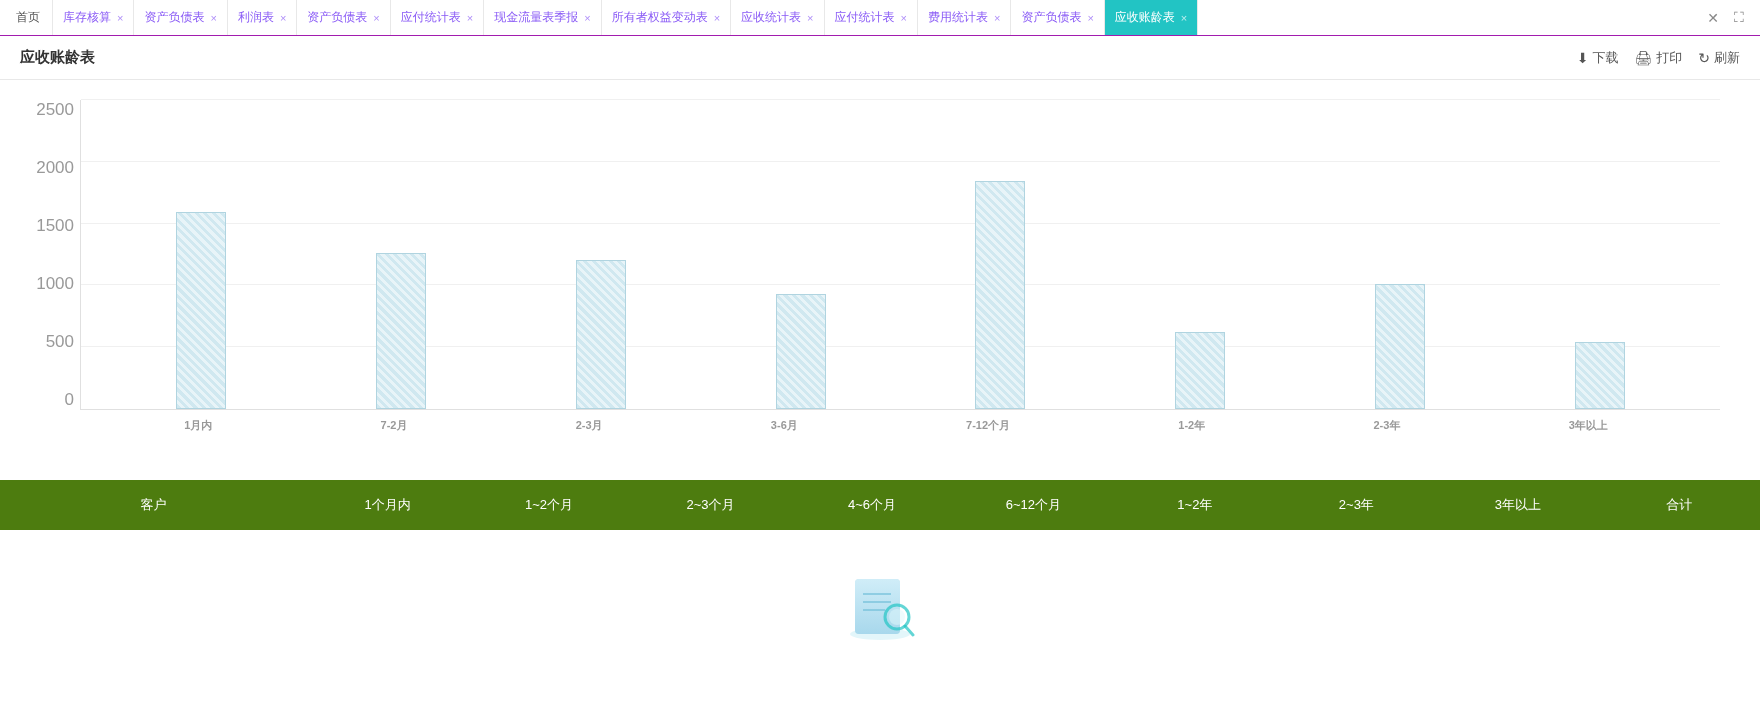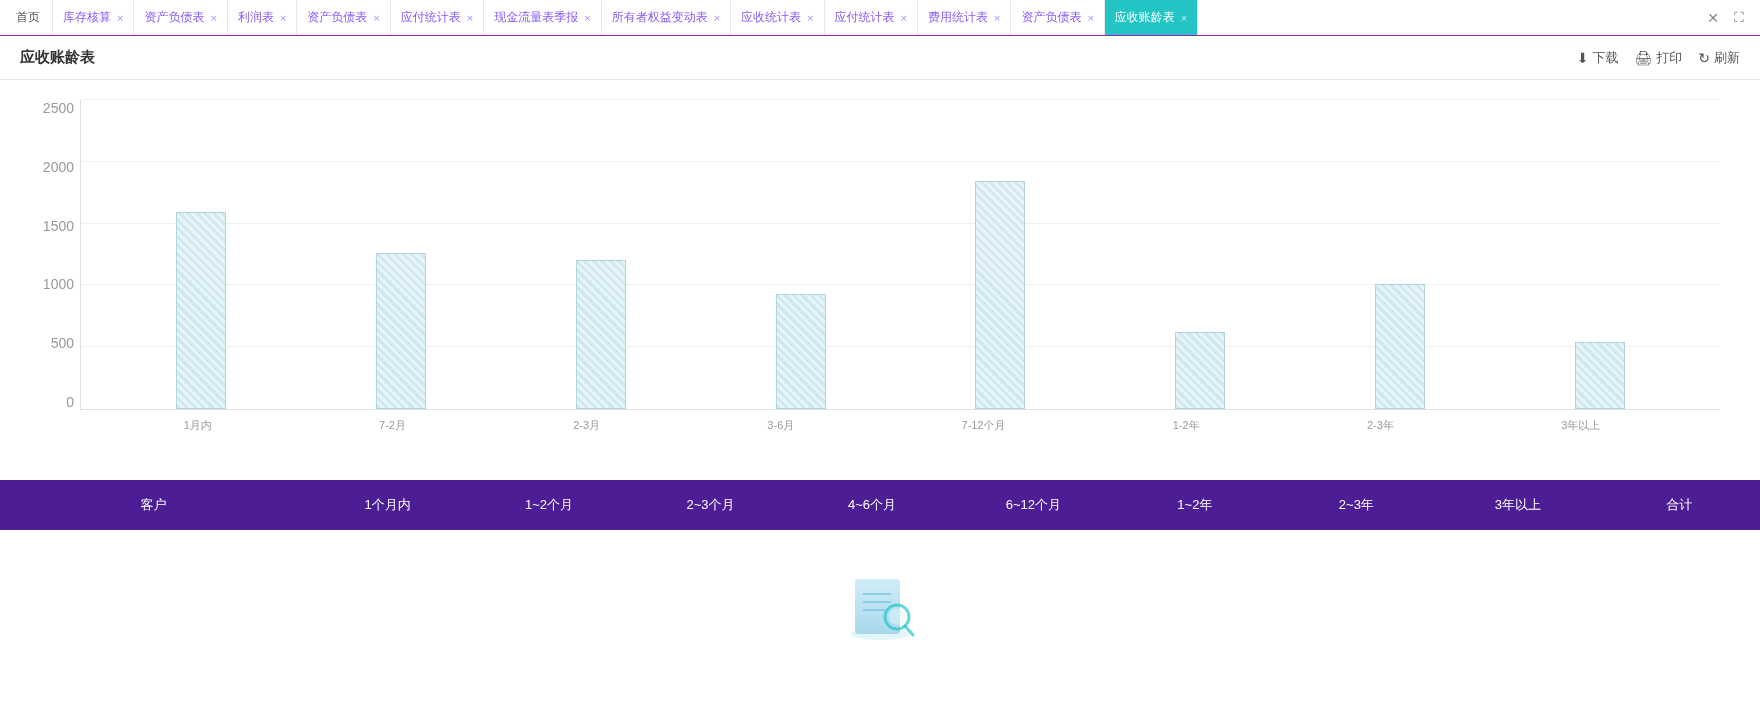--- a/index.html
+++ b/index.html
@@ -124,21 +124,21 @@
       top: 0;
       bottom: 30px;
       width: 40px;
       display: flex;
       flex-direction: column-reverse;
       justify-content: space-between;
       align-items: flex-end;
       padding-right: 6px;
     }
     .y-label {
-      font-size: 14px;
+      font-size: 17px;
       color: #999;
     }
 
     
     .chart-plot {
       position: absolute;
       left: 40px;
       right: 0;
       top: 0;
       bottom: 30px;
@@ -185,37 +185,38 @@
         #e8f4f8 6px
       );
       border: 1px solid #b0d4e0;
       position: relative;
     }
 
     
     .x-axis {
       position: absolute;
       left: 40px;
-      right: 16px;
+      right: 8px;
       bottom: 0;
       height: 30px;
       display: flex;
       justify-content: space-around;
       align-items: center;
       padding: 0 20px;
+      font-weight: bold;
     }
     .x-label {
       font-size: 11px;
       color: #999;
       text-align: center;
     }
 
     
     .table-header {
-      background: #4c1d95;
+      background: #4d7c0f;
       display: flex;
       height: 50px;
       align-items: center;
     }
     .th-cell {
       flex: 1;
       text-align: center;
       color: #fff;
       font-size: 13px;
       font-weight: normal;

